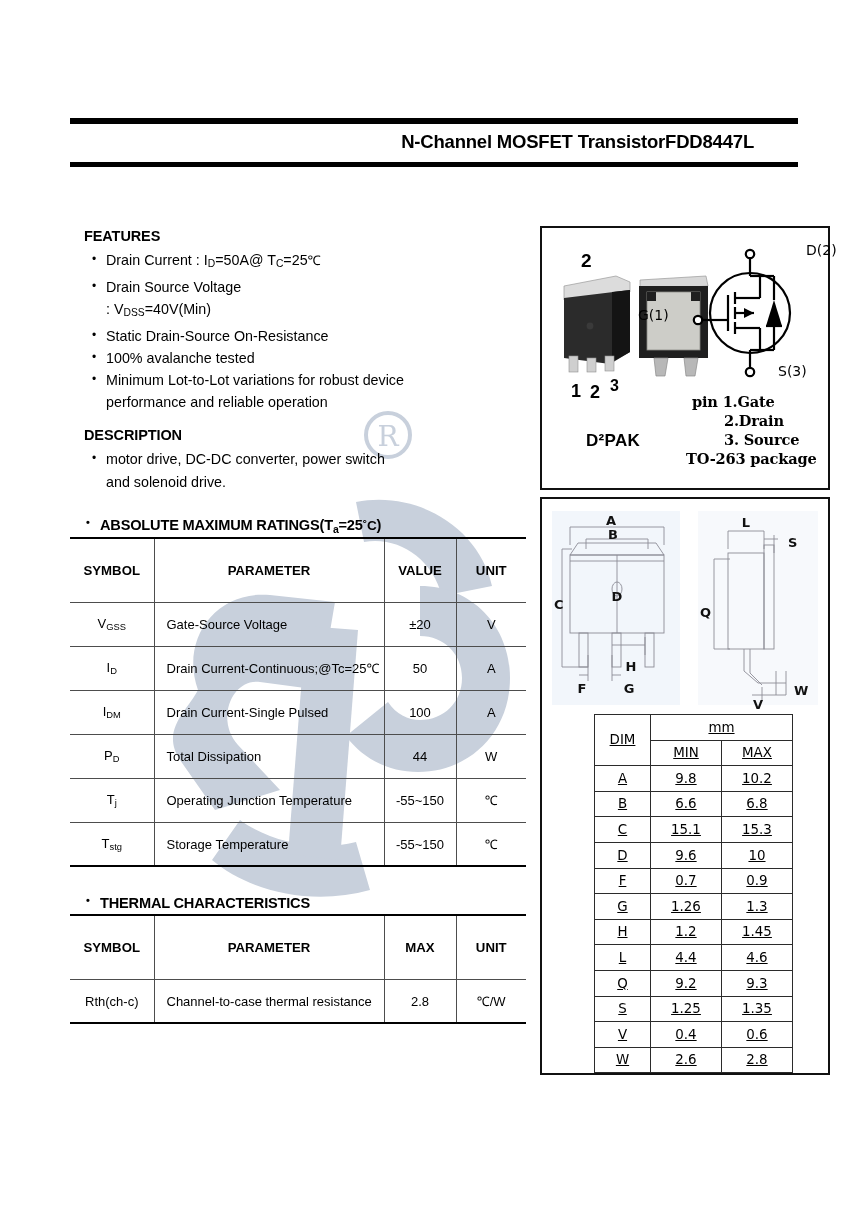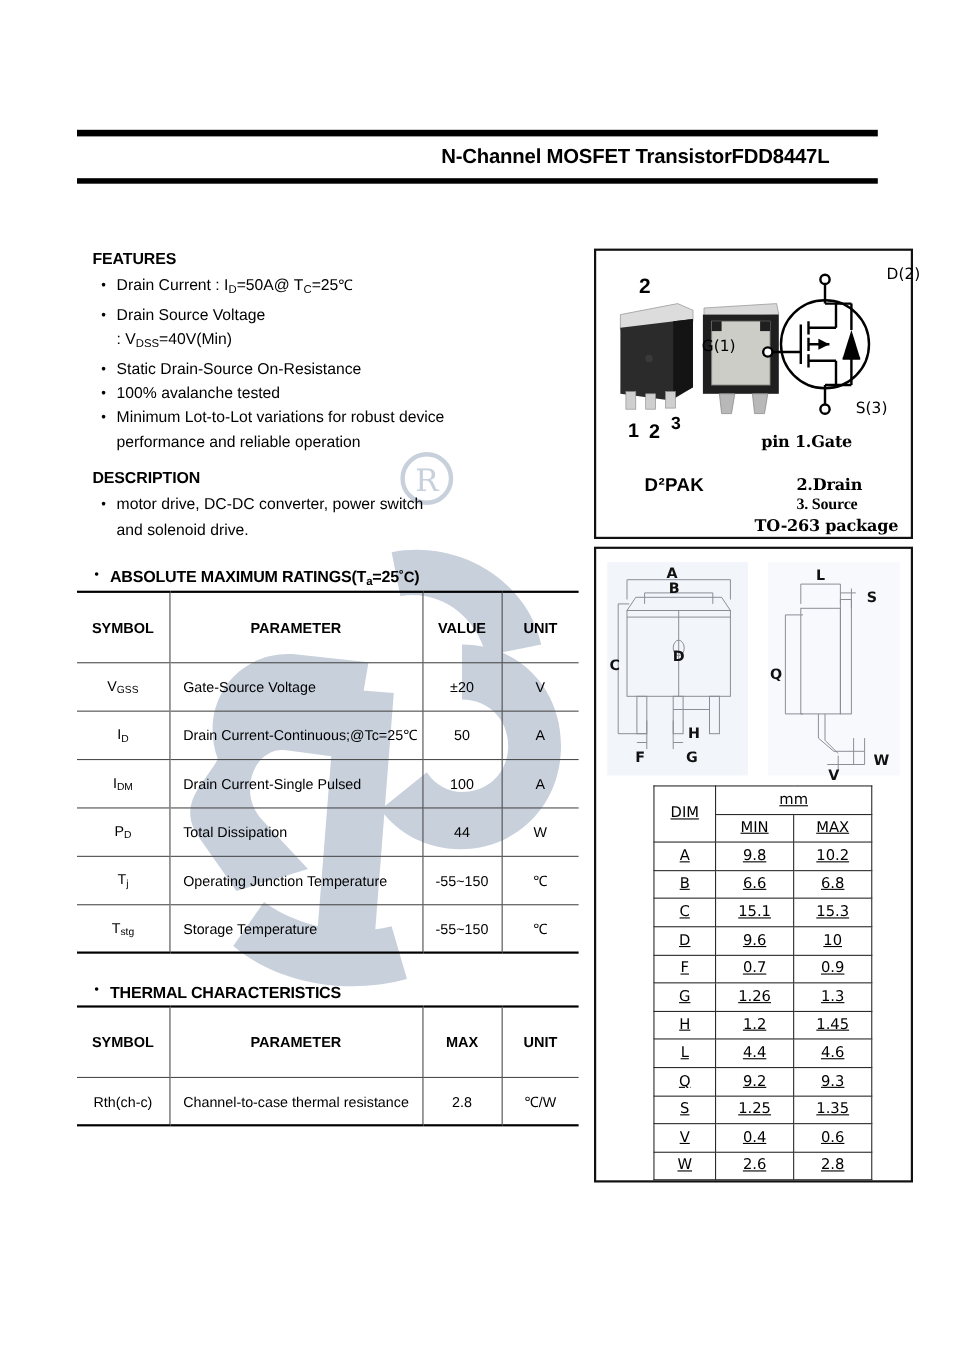--- a/index.html
+++ b/index.html
@@ -165,22 +165,22 @@
     left: 144px;
     top: 164px;
     width: 144px;
     font-family: "DejaVu Serif", "Liberation Serif", serif;
     font-weight: bold;
     font-size: 14.6px;
     line-height: 19px;
     letter-spacing: -0.2px;
   }
   #pinlist .r1 { padding-left: 6px; }
-  #pinlist .r2 { padding-left: 38px; margin-top: 20px; }
-  #pinlist .r3 { padding-left: 38px; font-family: Liberation Serif, serif; }
+  #pinlist .r2 { padding-left: 38px; }
+  #pinlist .r3 { padding-left: 38px; }
   #pinlist .r4 { padding-left: 0px; }
 
   #mech-svg { position: absolute; left: 6px; top: 6px; width: 274px; height: 206px; }
 
   
   #dimtbl-wrap { position: absolute; left: 52px; top: 215px; width: 198px; text-decoration: underline; }
   table.dim {
     border-collapse: collapse;
     width: 198px;
     table-layout: fixed;

